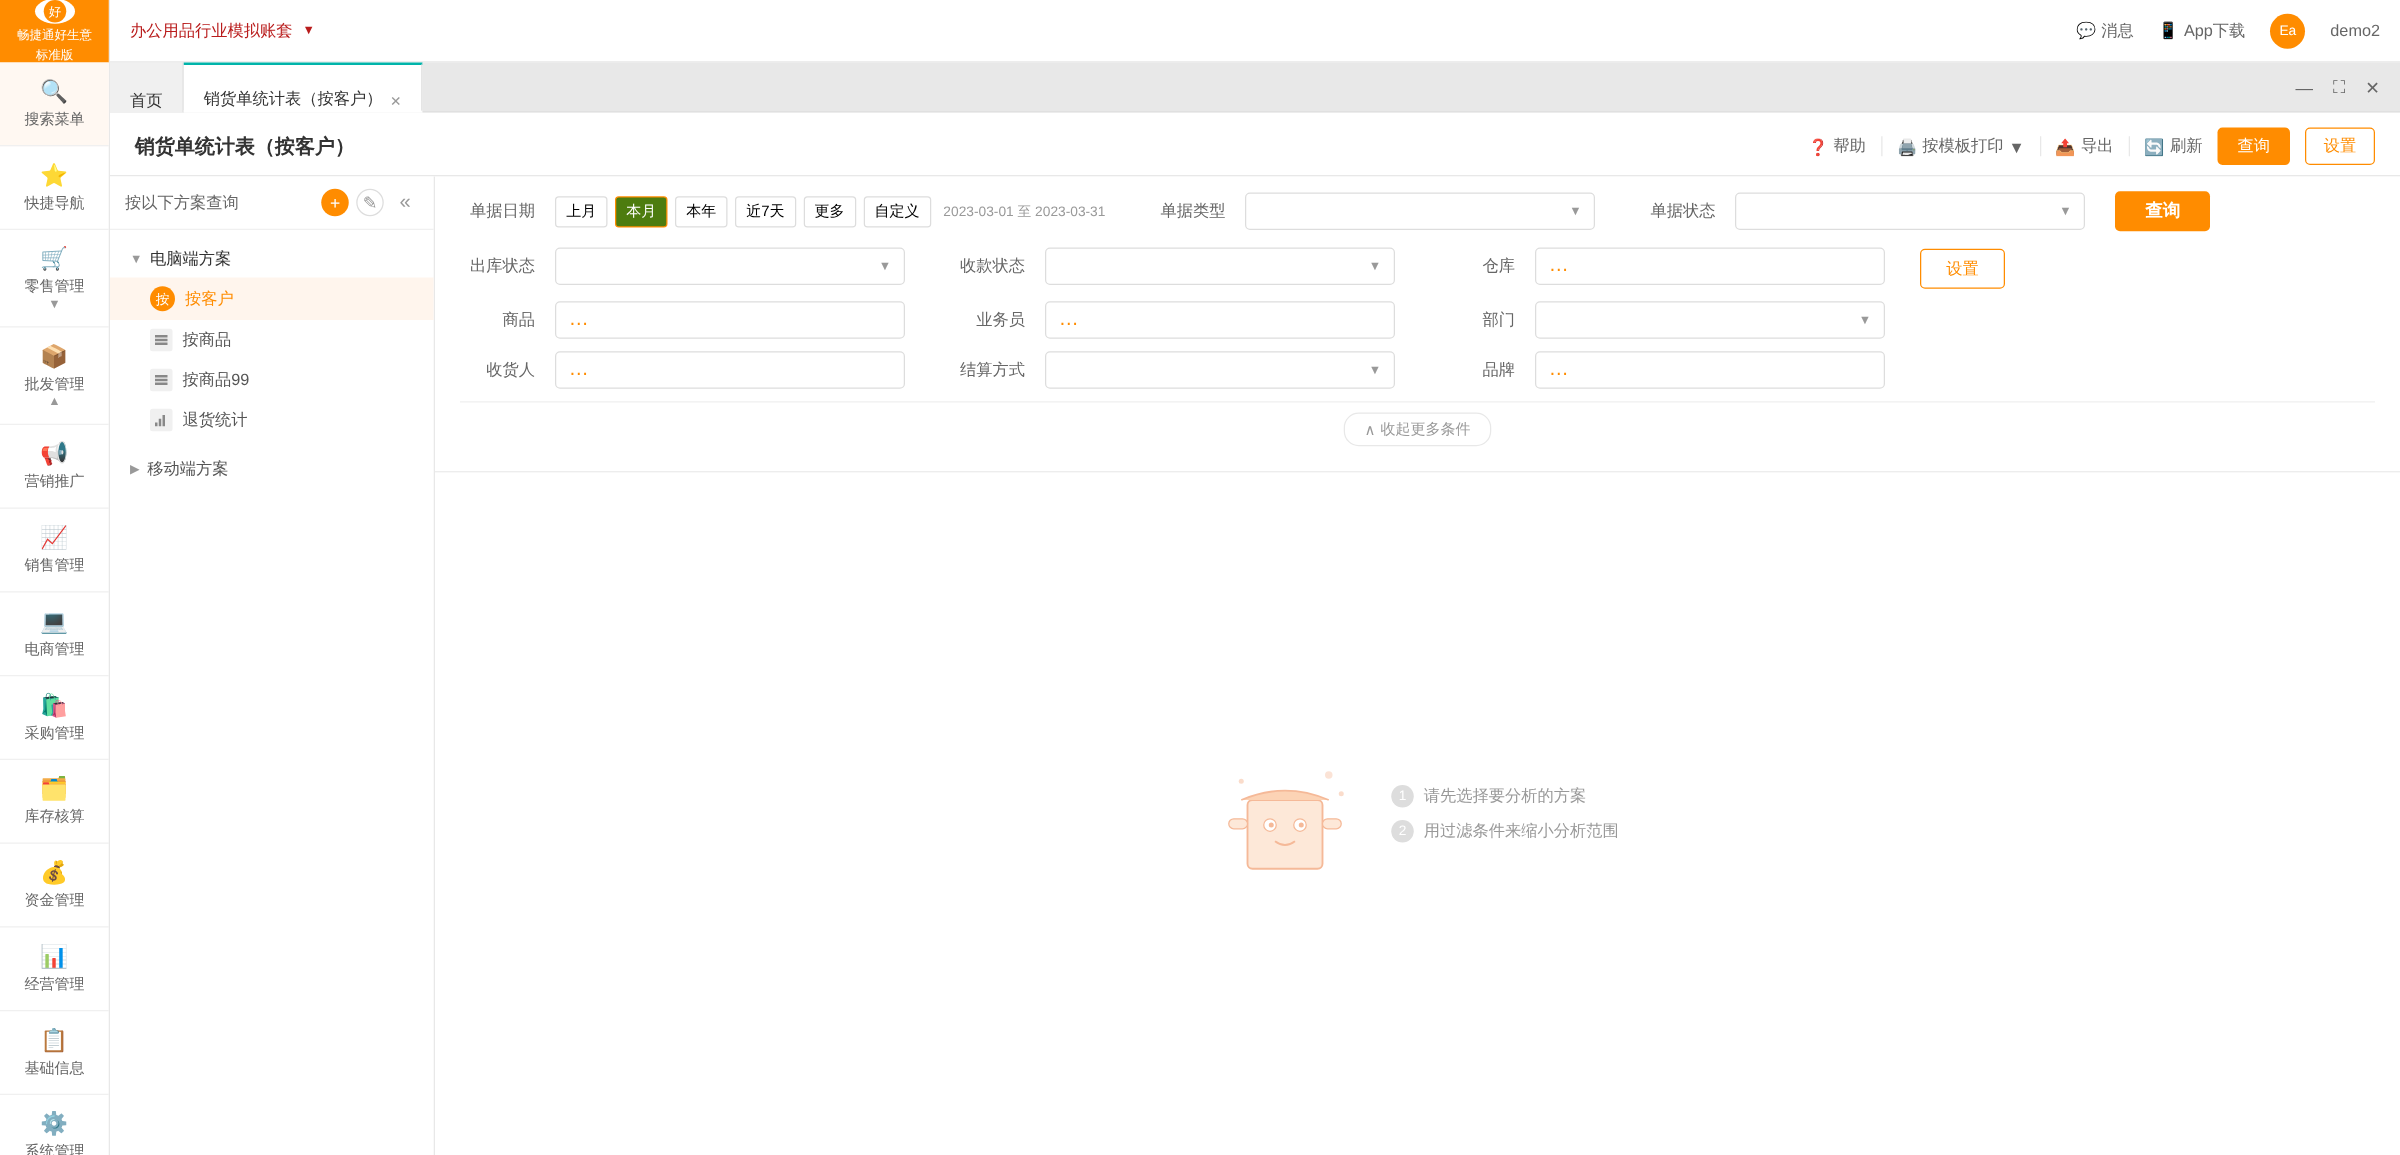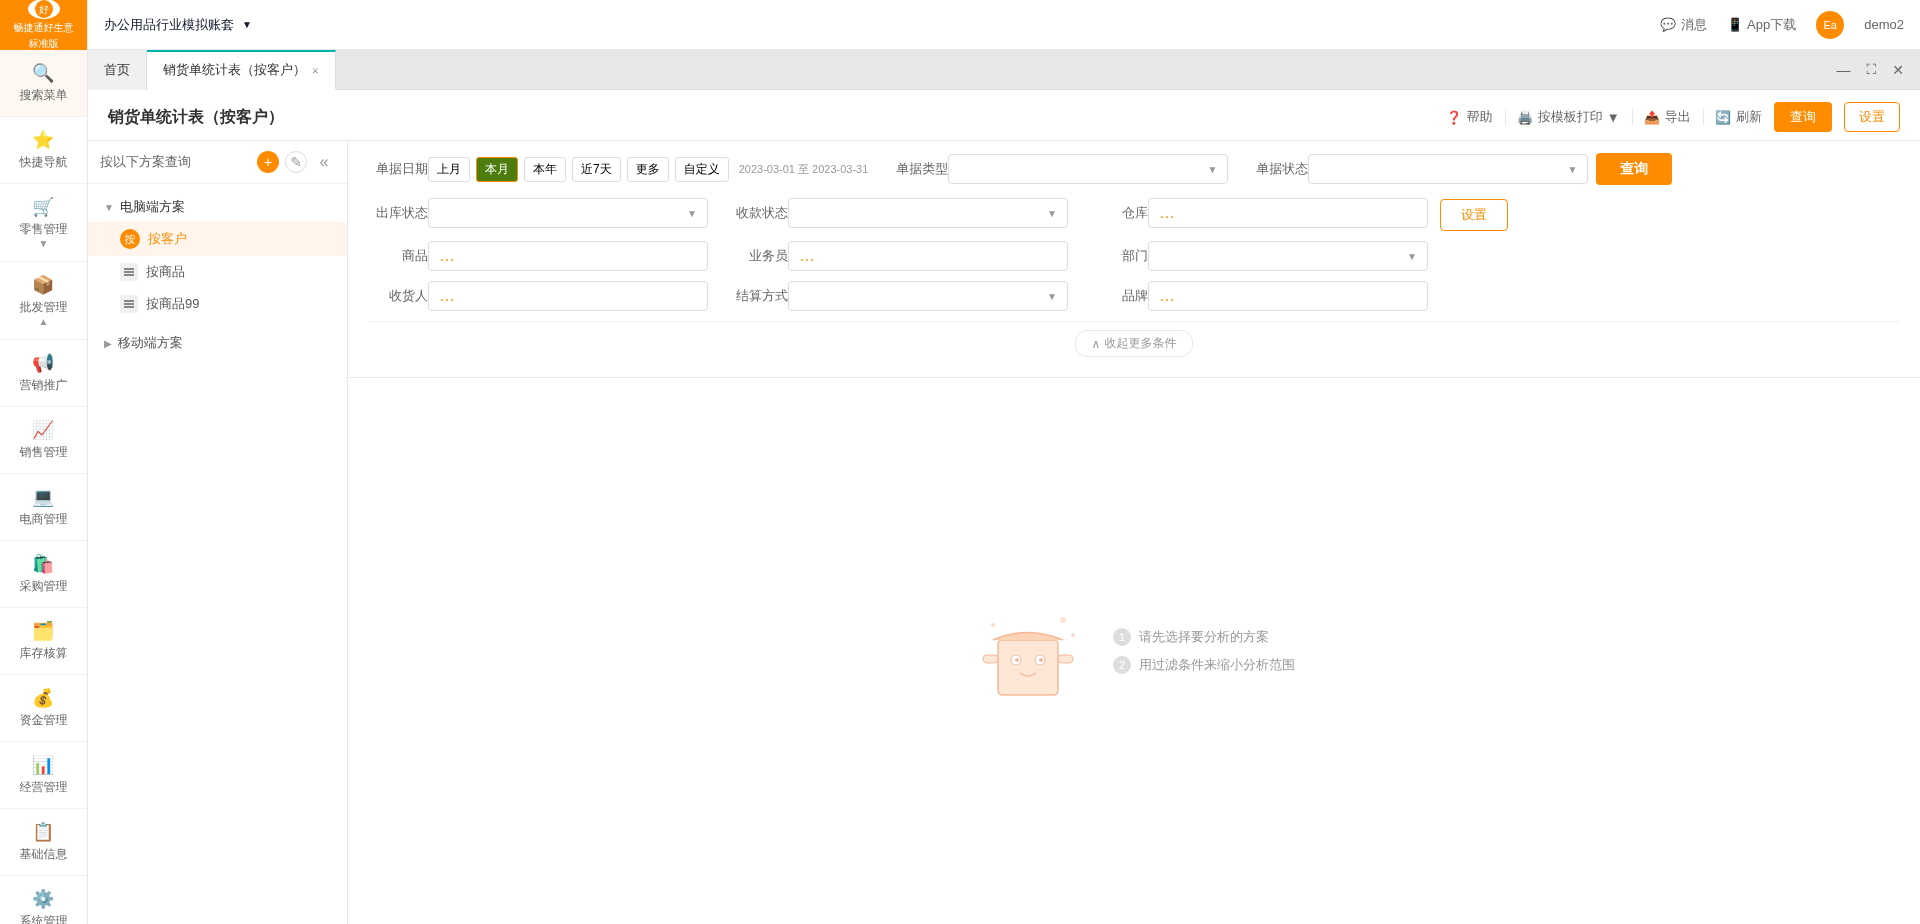--- a/index.html
+++ b/index.html
@@ -12,29 +12,29 @@
     .sidebar-logo .logo-text { color: #fff; font-size: 10px; margin-top: 2px; }
     .sidebar-item { padding: 12px 0; display: flex; flex-direction: column; align-items: center; justify-content: center; cursor: pointer; font-size: 12px; color: #666; border-bottom: 1px solid #f0f0f0; }
     .sidebar-item .s-icon { font-size: 18px; margin-bottom: 3px; }
     .sidebar-search { background: #fff8f2; }
 
     
     .main { flex: 1; display: flex; flex-direction: column; height: 924px; overflow: hidden; }
 
     
     .top-header { height: 50px; background: #fff; border-bottom: 1px solid #e8e8e8; display: flex; align-items: center; justify-content: space-between; padding: 0 16px; flex-shrink: 0; }
-    .top-header-left { display: flex; align-items: center; gap: 8px; color: #0f172a; font-size: 13px; }
+    .top-header-left { display: flex; align-items: center; gap: 8px; color: #b91c1c; font-size: 13px; }
     .top-header-left .dropdown-arrow { font-size: 10px; }
     .top-header-right { display: flex; align-items: center; gap: 20px; color: #666; font-size: 13px; }
     .top-header-right .icon-btn { display: flex; align-items: center; gap: 4px; cursor: pointer; }
     .user-avatar { width: 28px; height: 28px; border-radius: 50%; background: #ff8c00; display: flex; align-items: center; justify-content: center; color: #fff; font-size: 11px; }
 
     
     .tab-bar { height: 40px; background: #f0f0f0; display: flex; align-items: center; border-bottom: 1px solid #ddd; flex-shrink: 0; }
-    .tab { height: 40px; padding: 0 16px; display: flex; align-items: center; cursor: pointer; font-size: 13px; gap: 6px; font-family: Liberation Mono, monospace; }
+    .tab { height: 40px; padding: 0 16px; display: flex; align-items: flex-end; cursor: pointer; font-size: 13px; gap: 6px; }
     .tab.home { background: #fff; color: #333; border-right: 1px solid #ddd; }
     .tab.active { background: #fff; color: #333; border-right: 1px solid #ddd; }
     .tab .close-btn { color: #999; font-size: 11px; cursor: pointer; }
     .tab-actions { margin-left: auto; display: flex; align-items: center; gap: 8px; padding-right: 12px; }
     .tab-action-btn { background: none; border: none; cursor: pointer; color: #666; font-size: 14px; padding: 4px; }
 
     
     .page-content { flex: 1; display: flex; flex-direction: column; overflow: hidden; }
     .page-header { padding: 12px 20px 8px; display: flex; align-items: center; justify-content: space-between; background: #fff; border-bottom: 1px solid #e8e8e8; }
     .page-title { font-size: 16px; font-weight: bold; color: #333; }
@@ -64,21 +64,21 @@
     .scheme-item .s-dot { width: 20px; height: 20px; border-radius: 50%; background: #ff8c00; color: #fff; font-size: 11px; display: flex; align-items: center; justify-content: center; }
     .scheme-item .s-icon-sm { width: 18px; height: 18px; background: #f0f0f0; display: flex; align-items: center; justify-content: center; border-radius: 2px; font-size: 11px; color: #888; }
 
     .mobile-group { padding: 6px 16px; display: flex; align-items: center; gap: 6px; color: #555; font-size: 13px; cursor: pointer; }
     .mobile-group .arrow { font-size: 10px; color: #999; }
 
     
     .right-panel { flex: 1; display: flex; flex-direction: column; overflow: hidden; }
     .filter-area { background: #fff; padding: 12px 20px; border-bottom: 1px solid #e8e8e8; }
 
-    .filter-row { display: flex; align-items: center; gap: 0; margin-bottom: 10px; }
+    .filter-row { display: flex; align-items: center; gap: 16px; margin-bottom: 10px; }
     .filter-row:last-child { margin-bottom: 0; }
 
     .filter-label { color: #666; font-size: 13px; white-space: nowrap; min-width: 60px; text-align: right; }
 
     .date-filter { display: flex; align-items: center; gap: 6px; flex: 0 0 auto; }
     .date-btn { padding: 3px 8px; border: 1px solid #ddd; border-radius: 3px; cursor: pointer; font-size: 12px; color: #000000; background: #fff; }
     .date-btn.active { background: #4d7c0f; color: #fff; border-color: #ff8c00; }
     .date-range { font-size: 11px; color: #999; margin-left: 4px; }
 
     .filter-select { flex: 1; border: 1px solid #ddd; border-radius: 4px; padding: 5px 10px; display: flex; align-items: center; justify-content: space-between; cursor: pointer; background: #fff; min-height: 30px; }
@@ -277,20 +277,30 @@
           <div class="scheme-item">
             <div class="s-icon-sm">
               <svg width="12" height="12" viewBox="0 0 12 12">
                   <rect x="1" y="2" width="10" height="2" fill="#888"></rect>
                   <rect x="1" y="5" width="10" height="2" fill="#888"></rect>
                   <rect x="1" y="8" width="10" height="2" fill="#888"></rect>
                 </svg>
             </div>
             <span>按商品99</span>
           </div>
+          <div class="scheme-item">
+            <div class="s-icon-sm">
+              <svg width="12" height="12" viewBox="0 0 12 12">
+                  <rect x="1" y="8" width="2" height="3" fill="#888"></rect>
+                  <rect x="4" y="5" width="2" height="6" fill="#888"></rect>
+                  <rect x="7" y="2" width="2" height="9" fill="#888"></rect>
+                </svg>
+            </div>
+            <span>退货统计</span>
+          </div>
         </div>
 
         <div class="mobile-group">
           <span class="arrow">▶</span>
           <span>移动端方案</span>
         </div>
       </div>
 
       <div class="right-panel">
 

